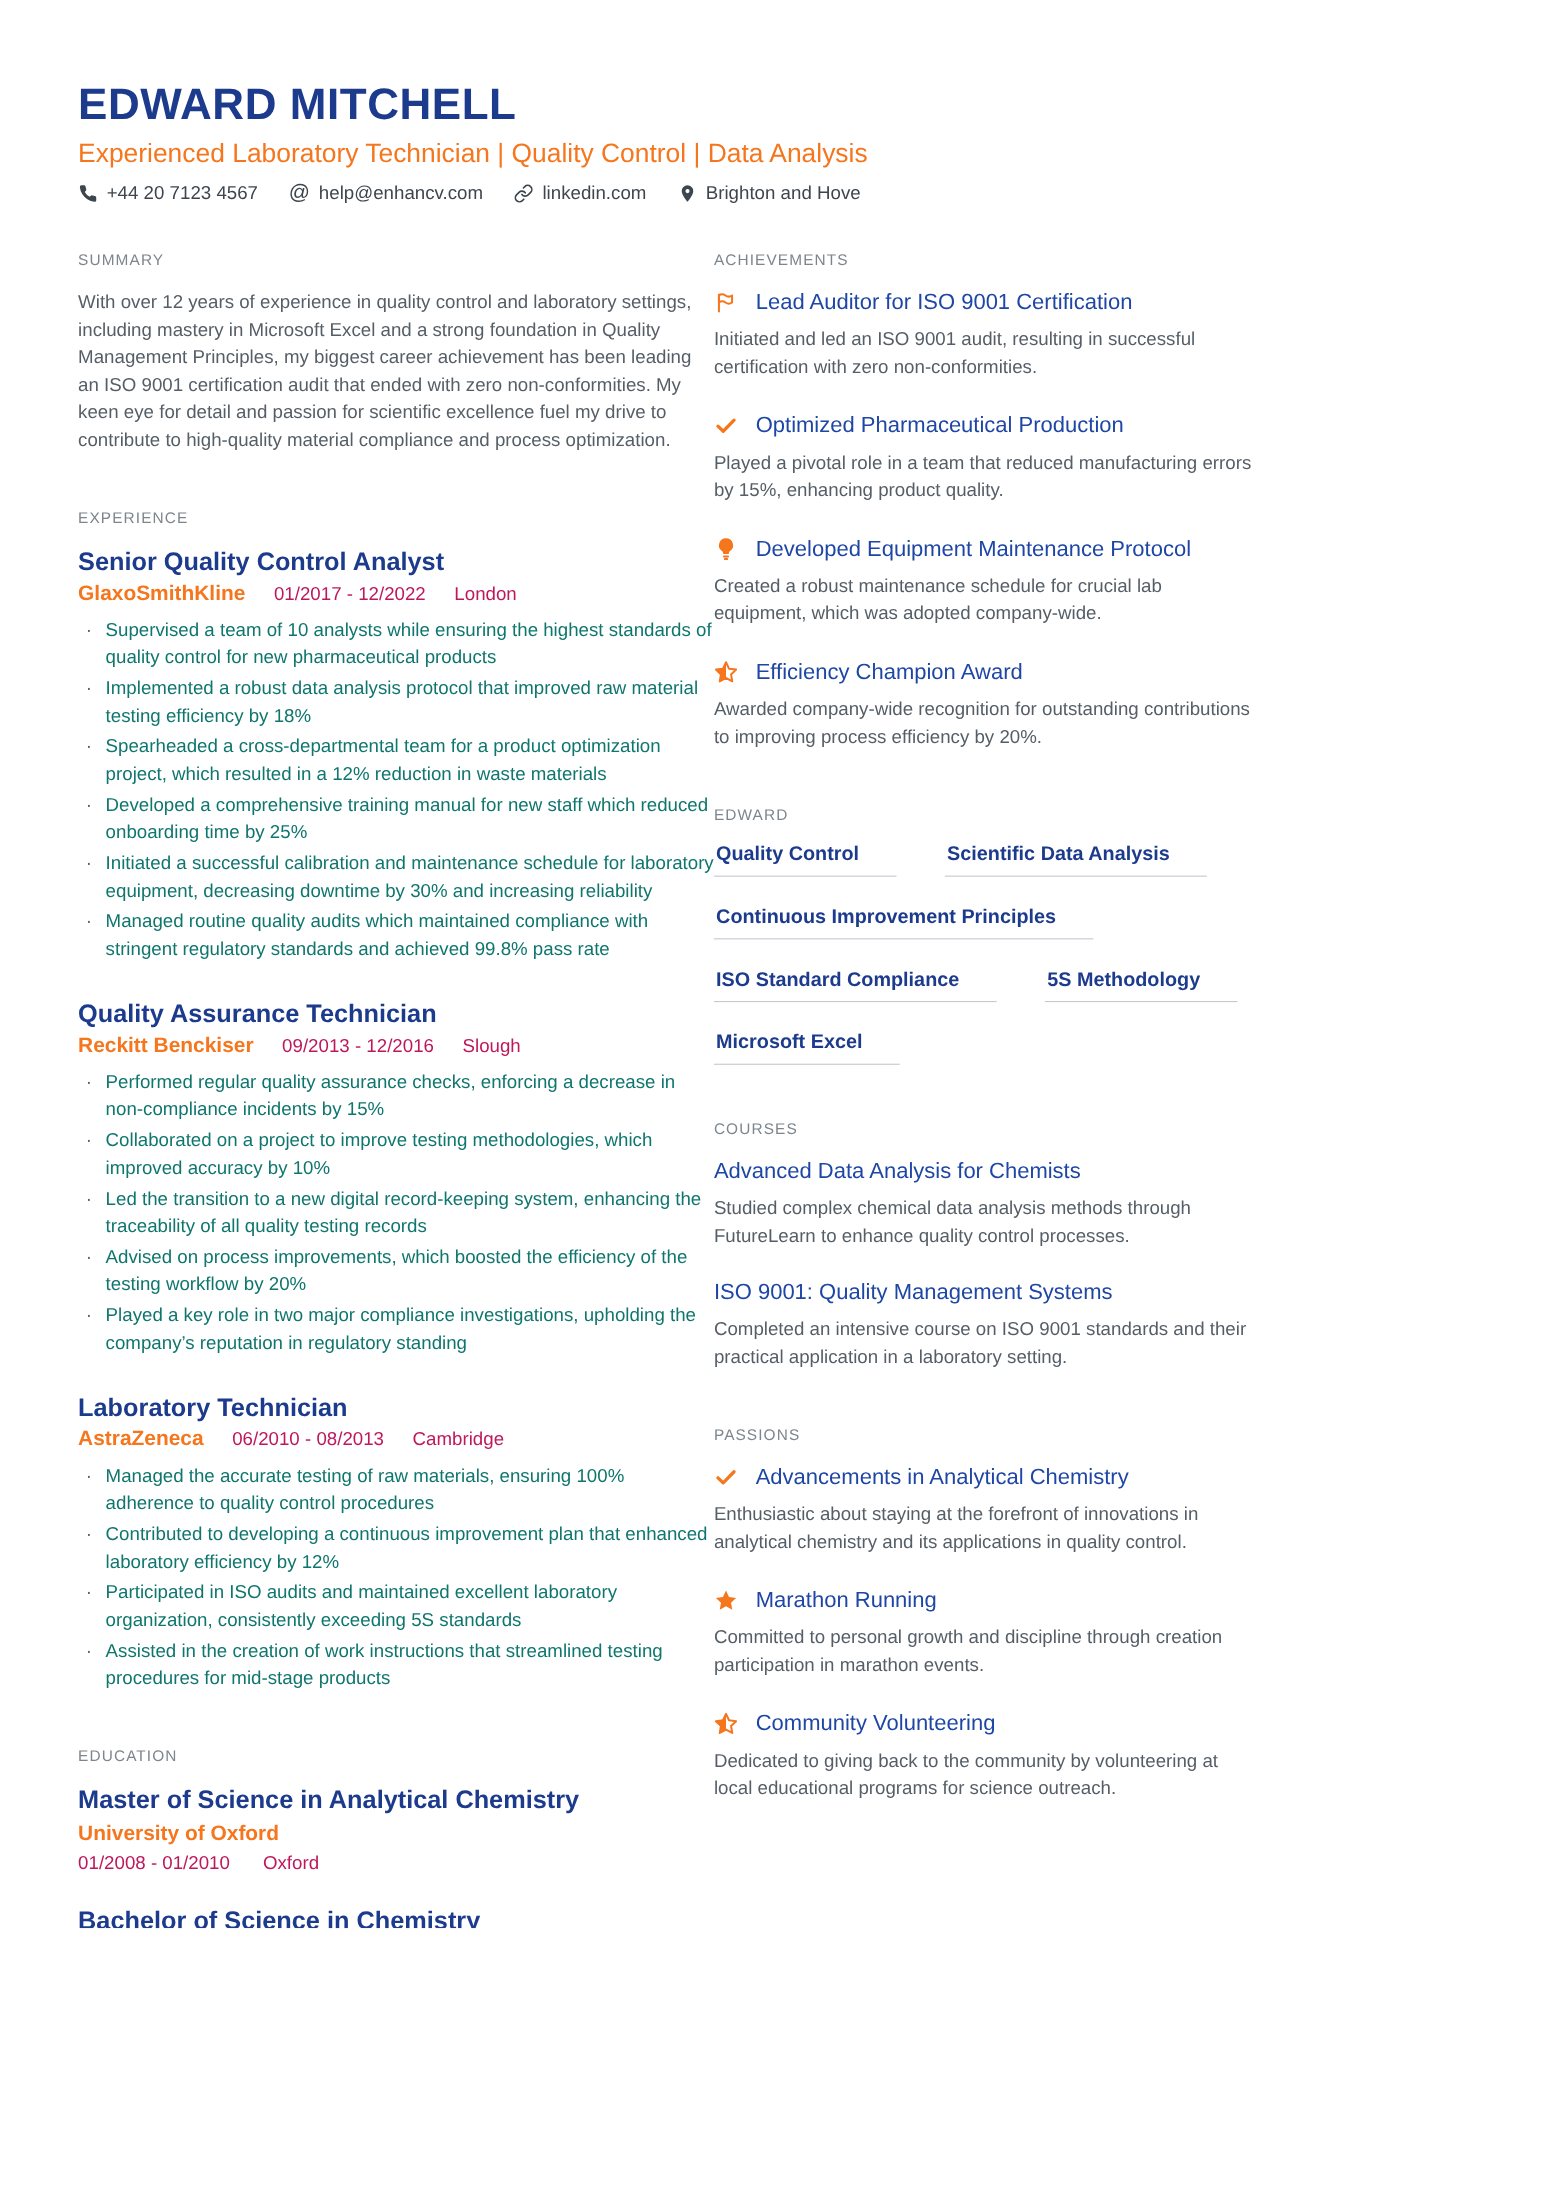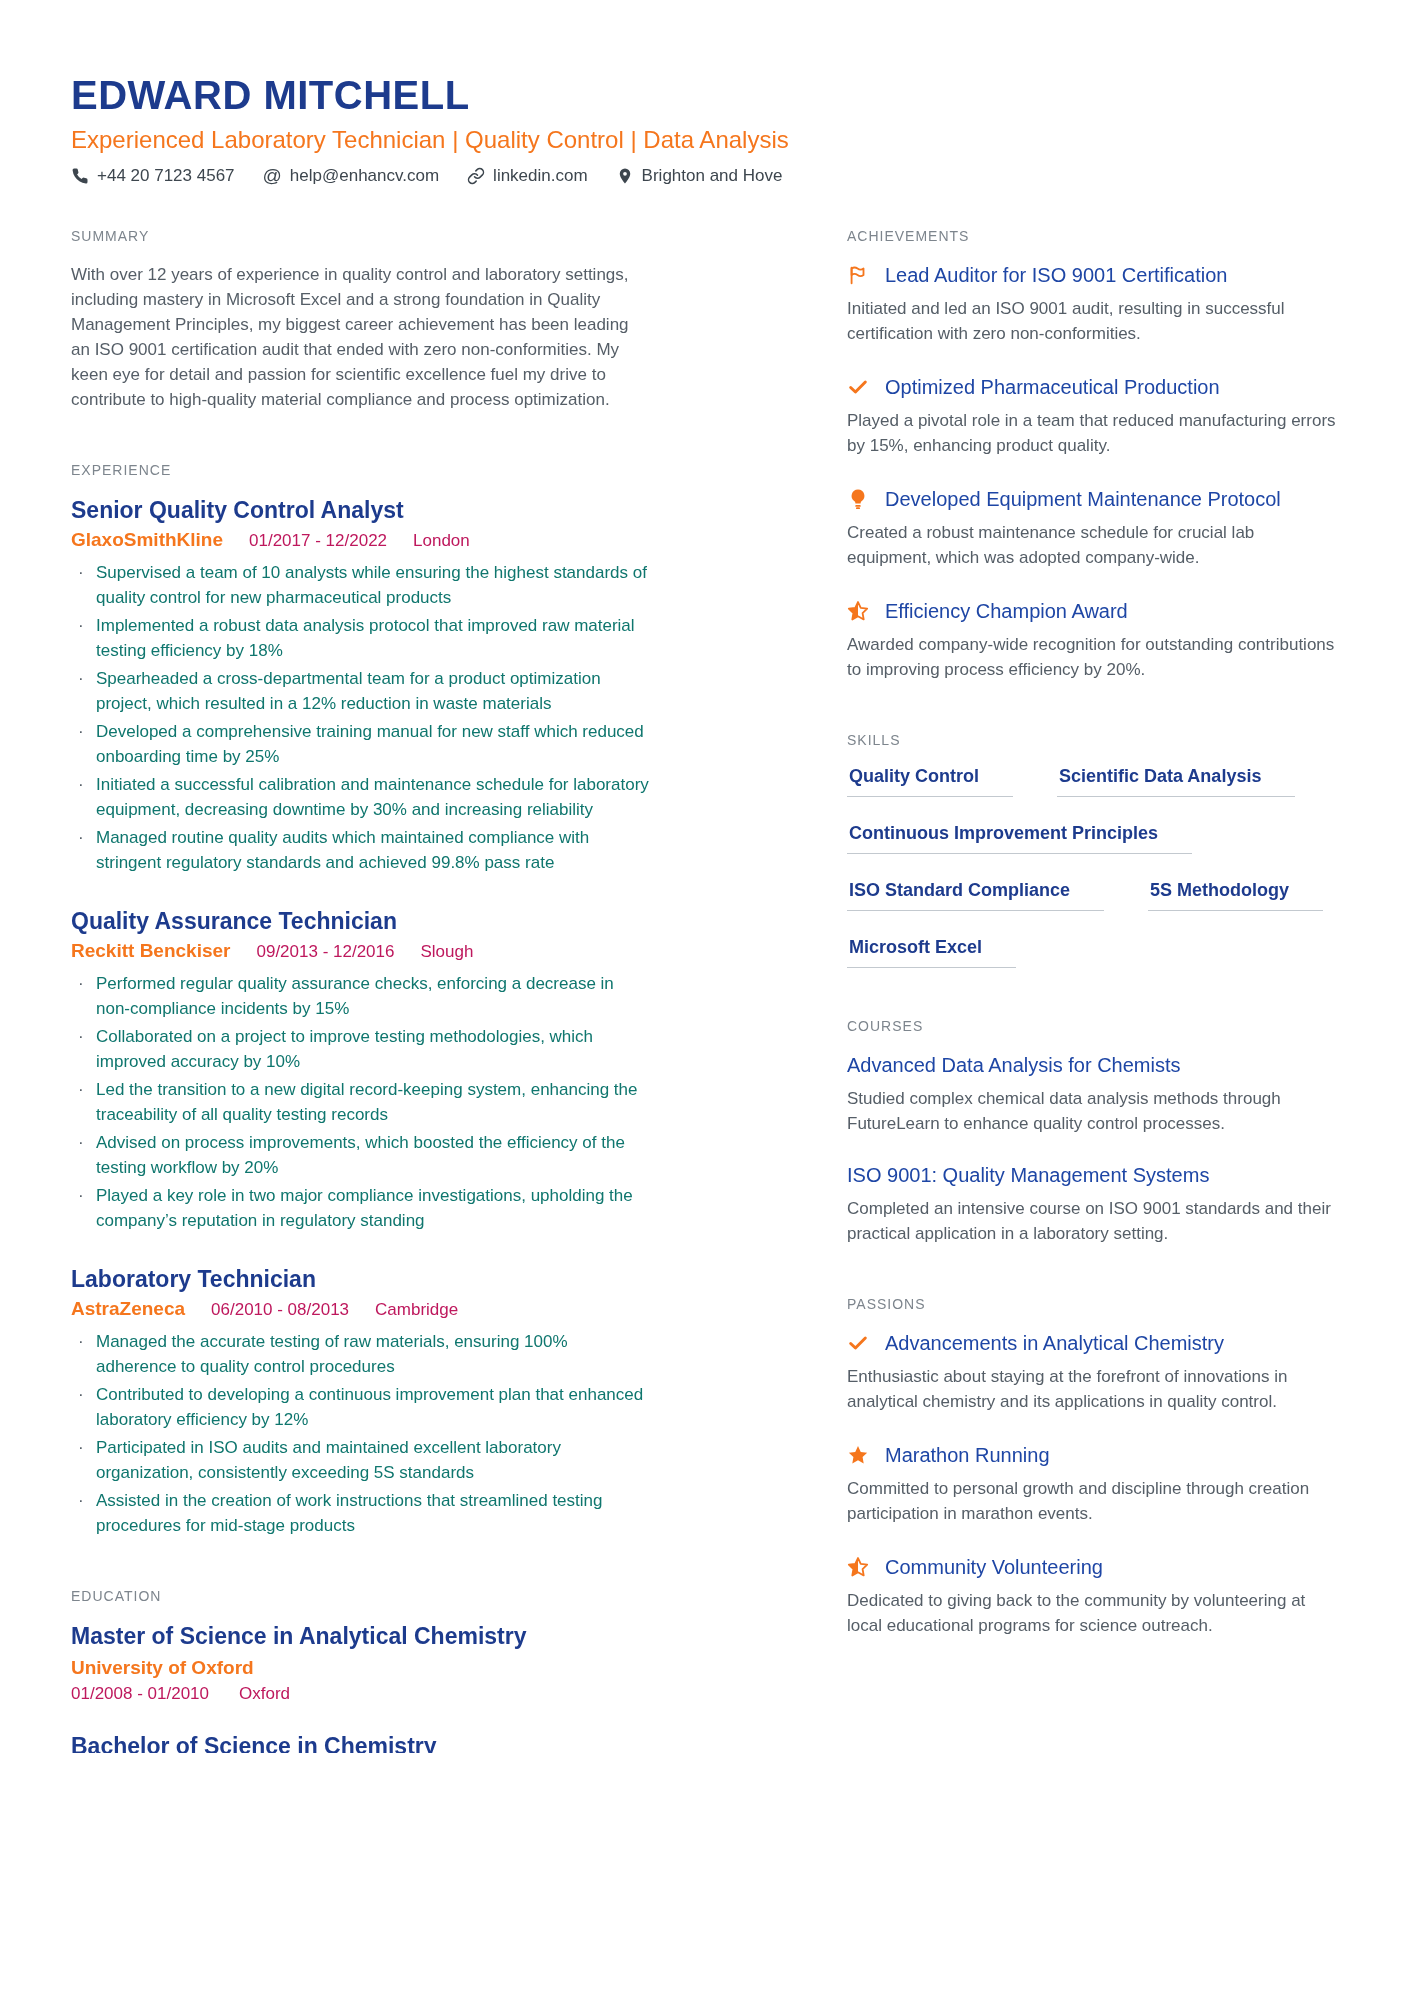--- a/index.html
+++ b/index.html
@@ -13,21 +13,21 @@
     color: #555e67;
   }
   
   .name { margin: 0; font-size: 40px; line-height: 46px; font-weight: 700; color: #1d3b8d; letter-spacing: 0.5px; }
   .headline { margin-top: 6px; font-size: 24px; line-height: 31px; color: #f5761d; font-weight: 400; }
   .contacts { display: flex; align-items: center; gap: 28px; margin-top: 11px; font-size: 17px; color: #3d464e; }
   .contact { display: inline-flex; align-items: center; gap: 8px; }
   .contact svg { flex: 0 0 auto; }
   .at-glyph { font-size: 19px; color: #3d464e; line-height: 18px; }
   
-  .main { display: flex; justify-content: space-between; margin-top: 42px; flex: 0 0 auto; }
+  .main { display: flex; justify-content: flex-start; margin-top: 42px; flex: 0 0 auto; }
   .col-left { width: 578px; }
   .col-right { width: 492px; }
   .sec-label { font-size: 14px; letter-spacing: 1px; color: #7d858d; font-weight: 400; margin: 0 0 18px 0; }
   .section { margin-bottom: 50px; }
   .summary-text, .r-text { font-size: 17px; line-height: 25px; color: #555e67; margin: 0; }
   
   .job { margin-bottom: 32px; }
   .job-title, .edu-title { margin: 0; font-size: 23px; line-height: 29px; font-weight: 700; color: #1d3b8d; }
   .job-meta { display: flex; align-items: baseline; gap: 26px; margin: 4px 0 9px 0; }
   .company, .school { font-size: 19px; color: #f5761d; font-weight: 700; }
@@ -261,21 +261,21 @@
             <svg width="22" height="22">
                 <use href="#i-star-half"></use>
               </svg>
             <h4 class="r-title">Efficiency Champion Award</h4>
           </div>
           <p class="r-text">Awarded company-wide recognition for outstanding contributions to improving process efficiency by 20%.</p>
         </div>
       </section>
 
       <section class="section">
-        <h2 class="sec-label">SKILLS</h2>
+        <h2 class="sec-label">EDWARD</h2>
         <div class="skills-wrap">
           <span class="skill">Quality Control</span>
           <span class="skill">Scientific Data Analysis</span>
           <span class="skill">Continuous Improvement Principles</span>
           <span class="skill">ISO Standard Compliance</span>
           <span class="skill">5S Methodology</span>
           <span class="skill">Microsoft Excel</span>
         </div>
       </section>
 

